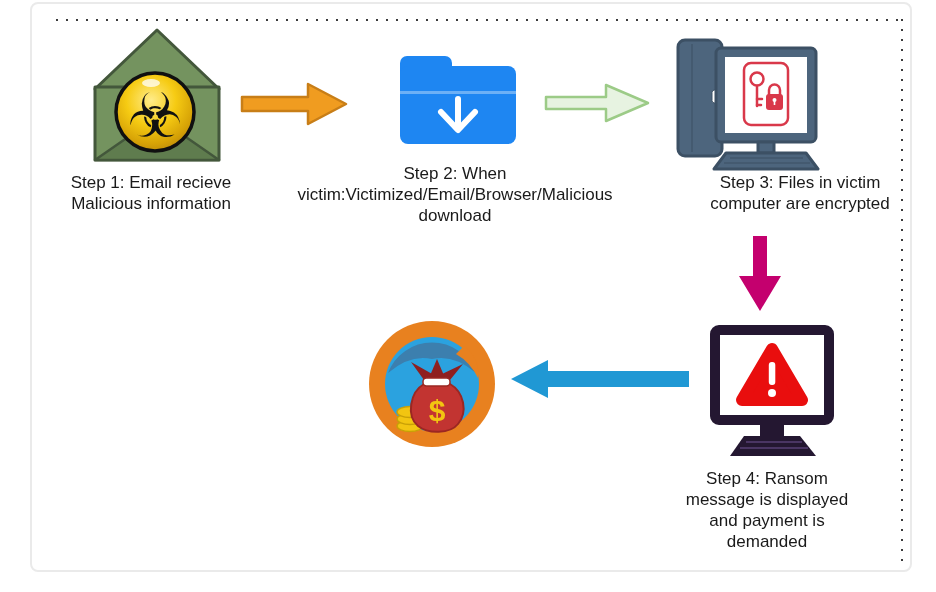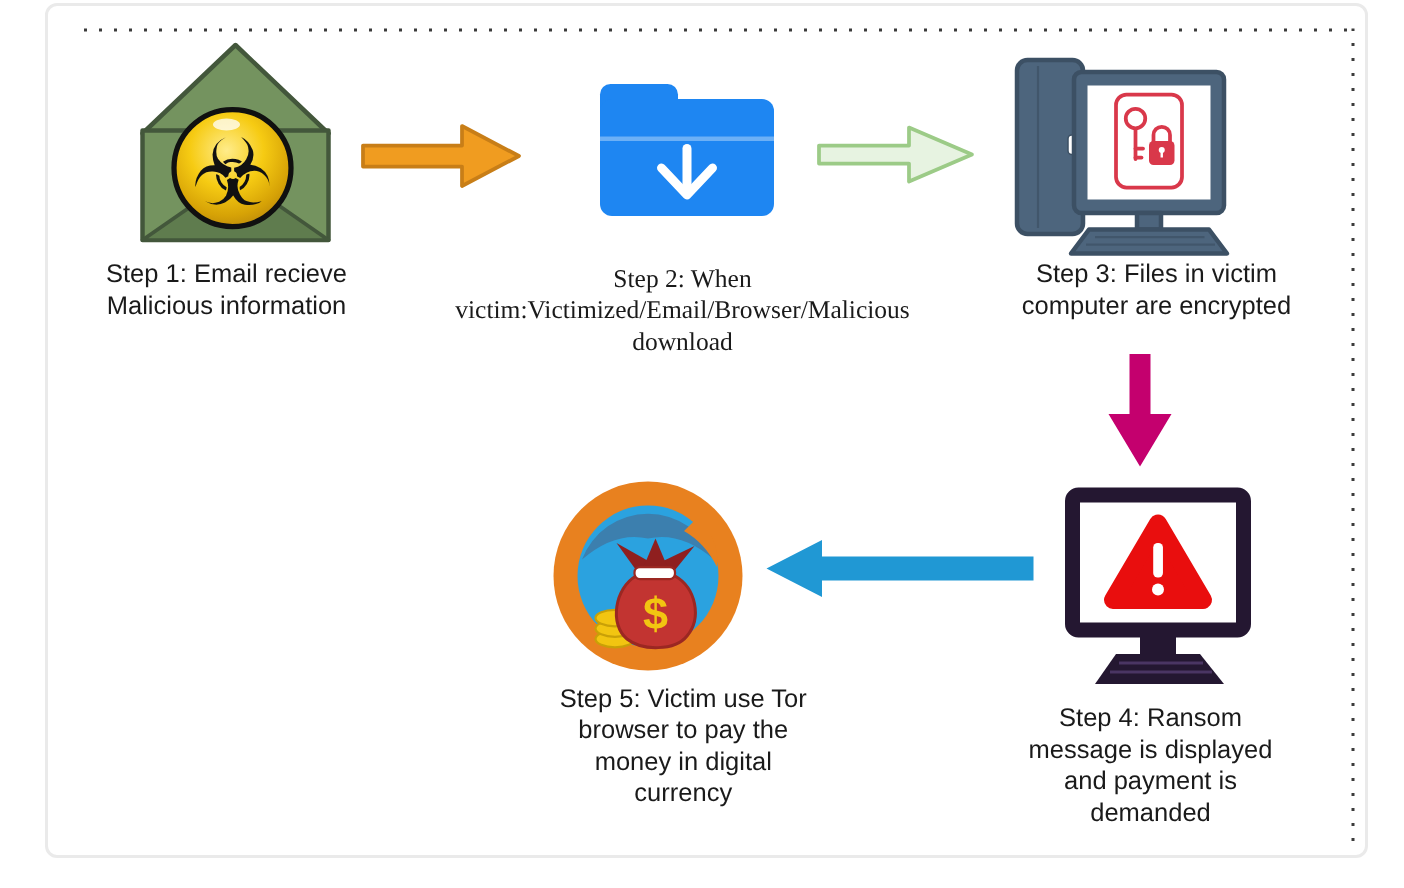--- a/index.html
+++ b/index.html
@@ -144,27 +144,23 @@
       <polygon class="bag-dark" points="84,62 97,46 74,57"></polygon>
       <polygon class="bag-dark" points="63,60 71,41 79,60"></polygon>
       <path class="bag" d="M 58,66 C 44,74 40,98 52,108 C 62,116 84,116 92,106 C 102,94 98,74 84,66 Z"></path>
       <rect class="bag-band" x="57" y="60" width="27" height="8" rx="3.5"></rect>
       <text class="dollar" x="71" y="92" text-anchor="middle" dominant-baseline="central">$</text>
     </g>
   </svg>
 
   <div class="caption" style="left:38px;top:172px;width:226px;">Step 1: Email recieve
 Malicious information</div>
-  <div class="caption" style="left:245px;top:175px;width:420px;font-family:Liberation Serif, serif;">Step 2: When
+  <div class="caption" style="left:245px;top:163px;width:420px;">Step 2: When
 victim:Victimized/Email/Browser/Malicious
 download</div>
-  <div class="caption" style="left:656px;top:172px;width:230px;">Step 3: Files in victim
+  <div class="caption" style="left:685px;top:172px;width:230px;">Step 3: Files in victim
 computer are encrypted</div>
   <div class="caption" style="left:662px;top:468px;width:210px;">Step 4: Ransom
 message is displayed
 and payment is
 demanded</div>
-  <div class="caption" style="left:348px;top:455px;width:215px;">Step 5: Victim use Tor
-browser to pay the
-money in digital
-currency</div>
 
 </div>
 
 </body></html>

